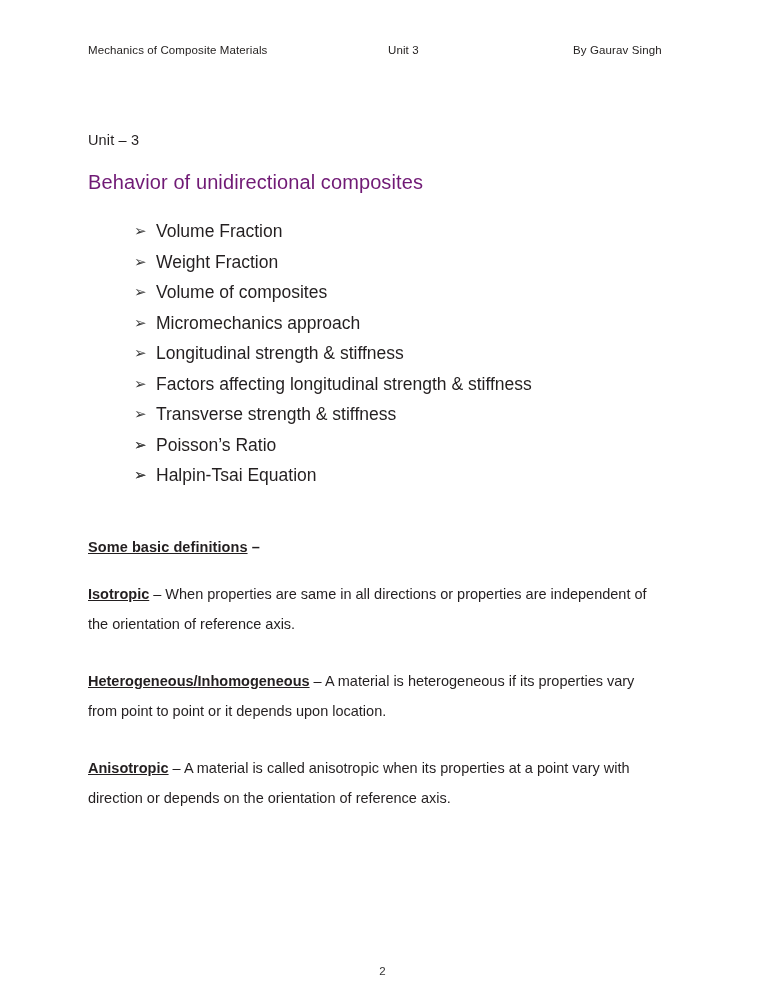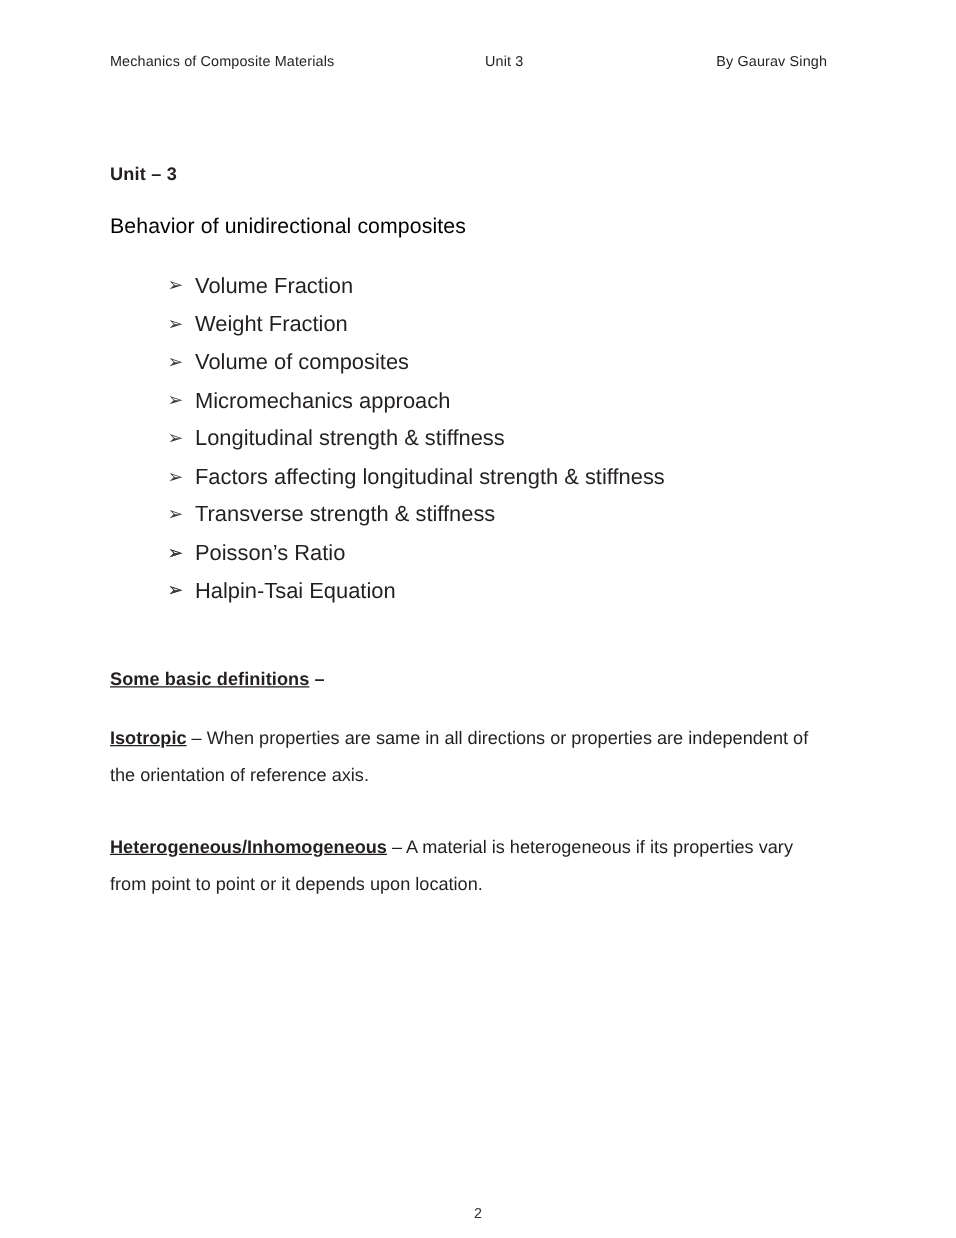--- a/index.html
+++ b/index.html
@@ -45,32 +45,32 @@
   
   .content {
     position: absolute;
     left: 88px;
     top: 132px;
     width: 592px;
   }
 
   .unit-label {
     font-size: 14.5px;
-    font-weight: bold;
+    font-weight: normal;
     letter-spacing: 0.01em;
     margin: 0 0 23px 0;
     color: #231f20;
   }
 
   .doc-title {
-    font-size: 17px;
+    font-size: 20px;
     font-weight: normal;
     letter-spacing: 0.005em;
     margin: 0 0 22px 0;
-    color: #000000;
+    color: #701a75;
   }
 
   
   .topic-list {
     list-style: none;
     margin: 0;
     padding: 0 0 0 46px;
   }
   .topic-item {
     position: relative;
@@ -199,20 +199,23 @@
 
 
       <p class="def-para">
         <span class="def-term">Isotropic</span><span> – When properties are same in all directions or properties are independent of the orientation of reference axis.</span>
       </p>
 
       <p class="def-para">
         <span class="def-term">Heterogeneous/Inhomogeneous</span><span> – A material is heterogeneous if its properties vary from point to point or it depends upon location.</span>
       </p>
 
+      <p class="def-para">
+        <span class="def-term">Anisotropic</span><span> – A material is called anisotropic when its properties at a point vary with direction or depends on the orientation of reference axis.</span>
+      </p>
 
     </div>
 
   </div>
 
   <div class="page-number">2</div>
 
 </div>
 
 </body></html>

